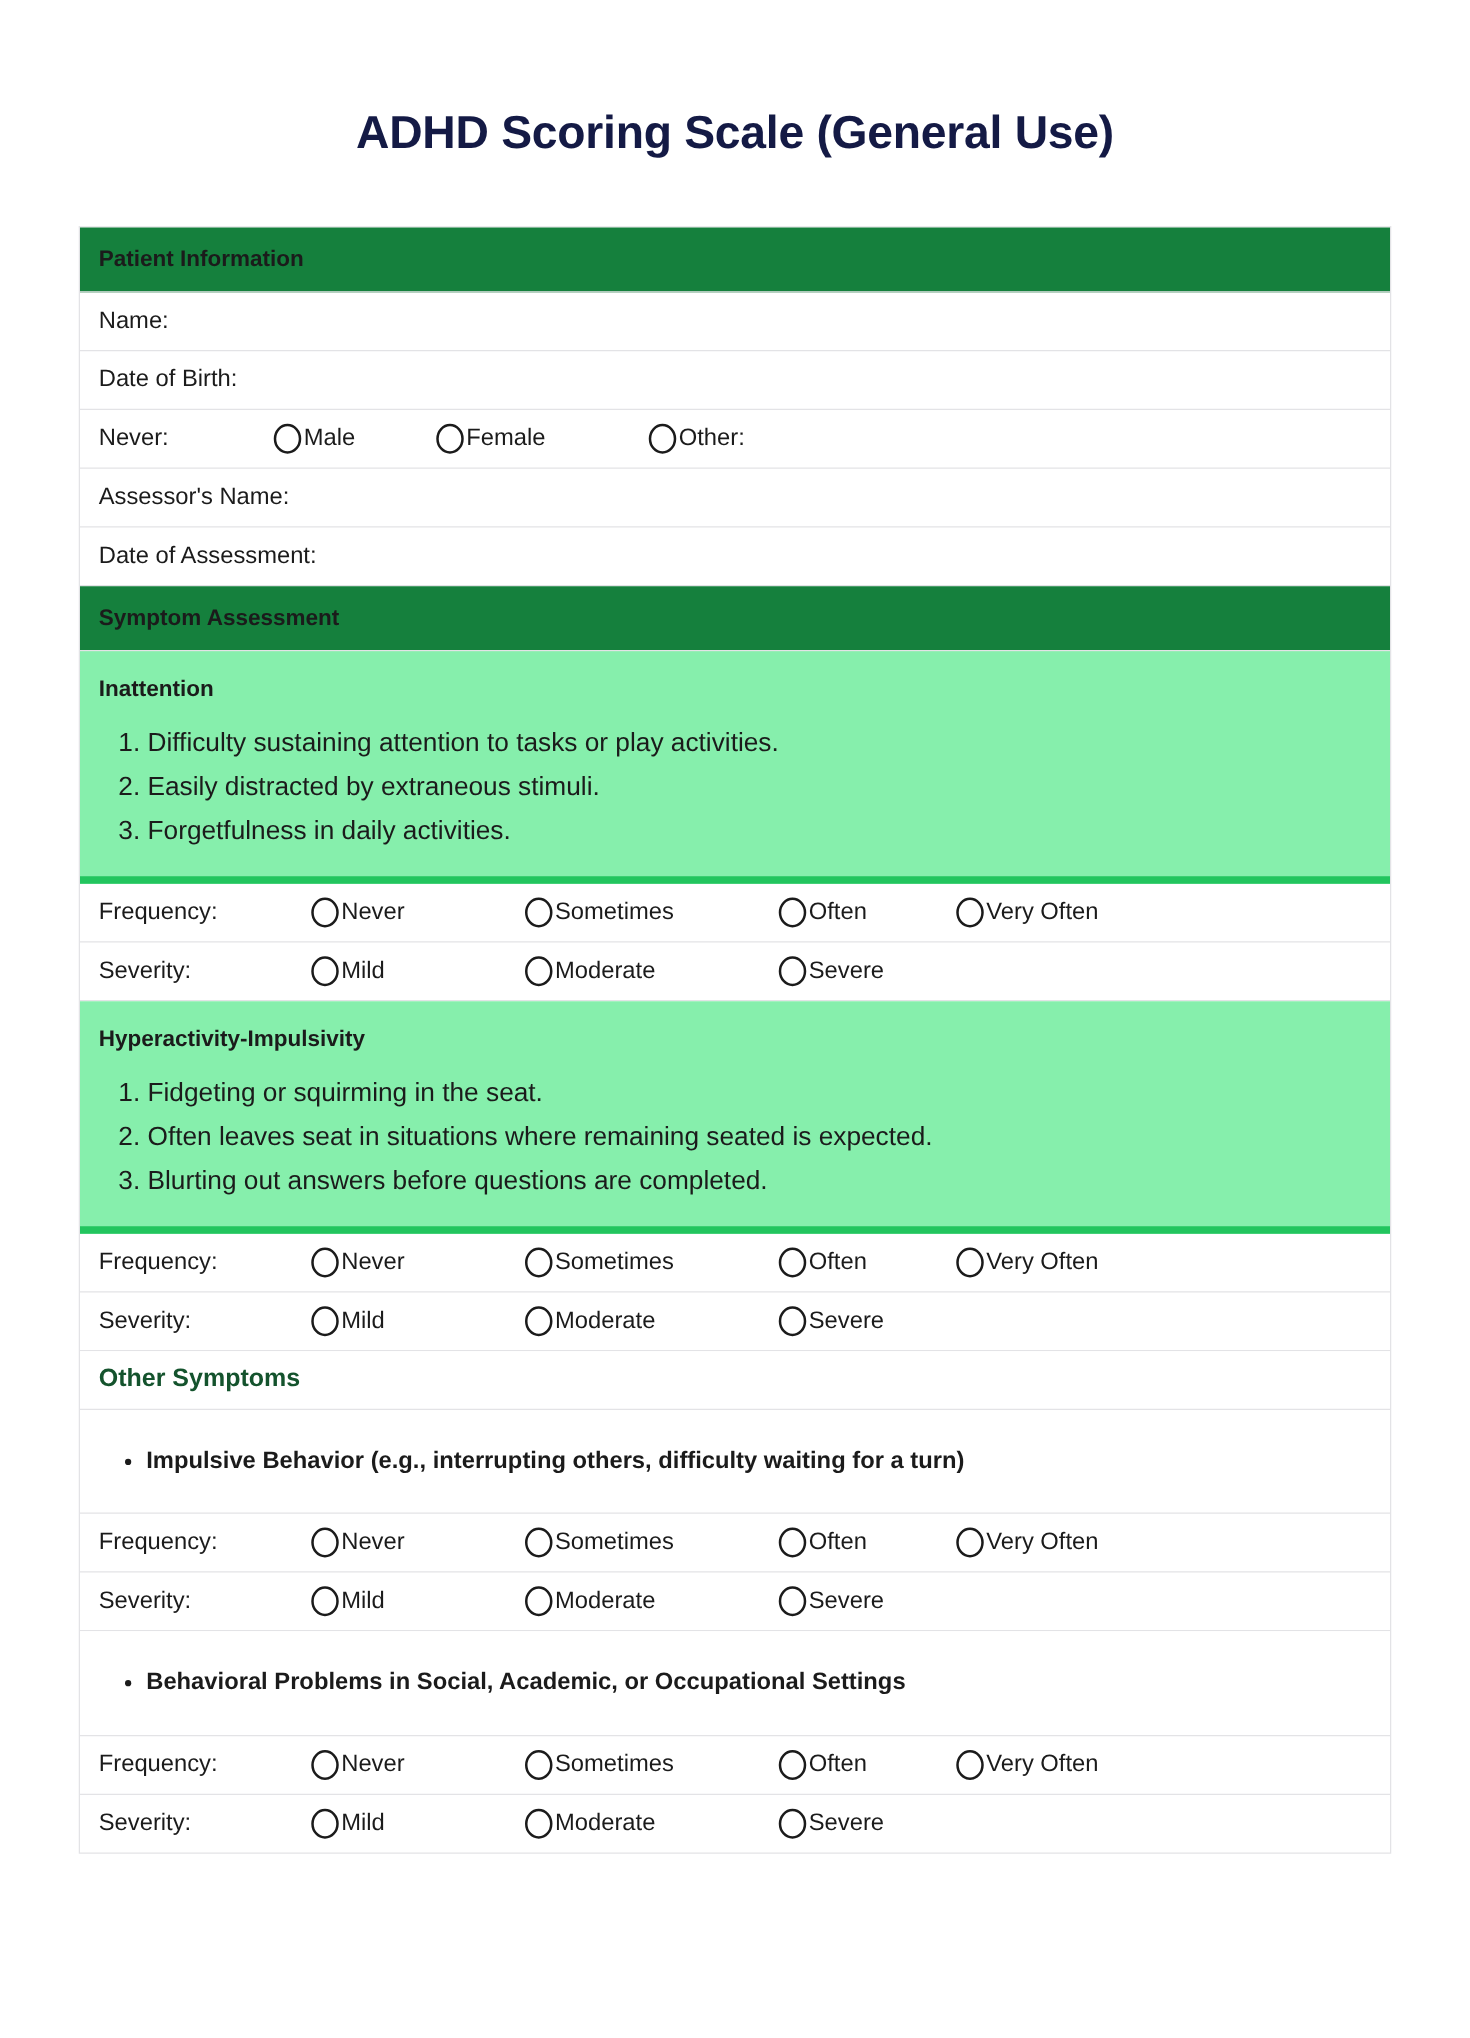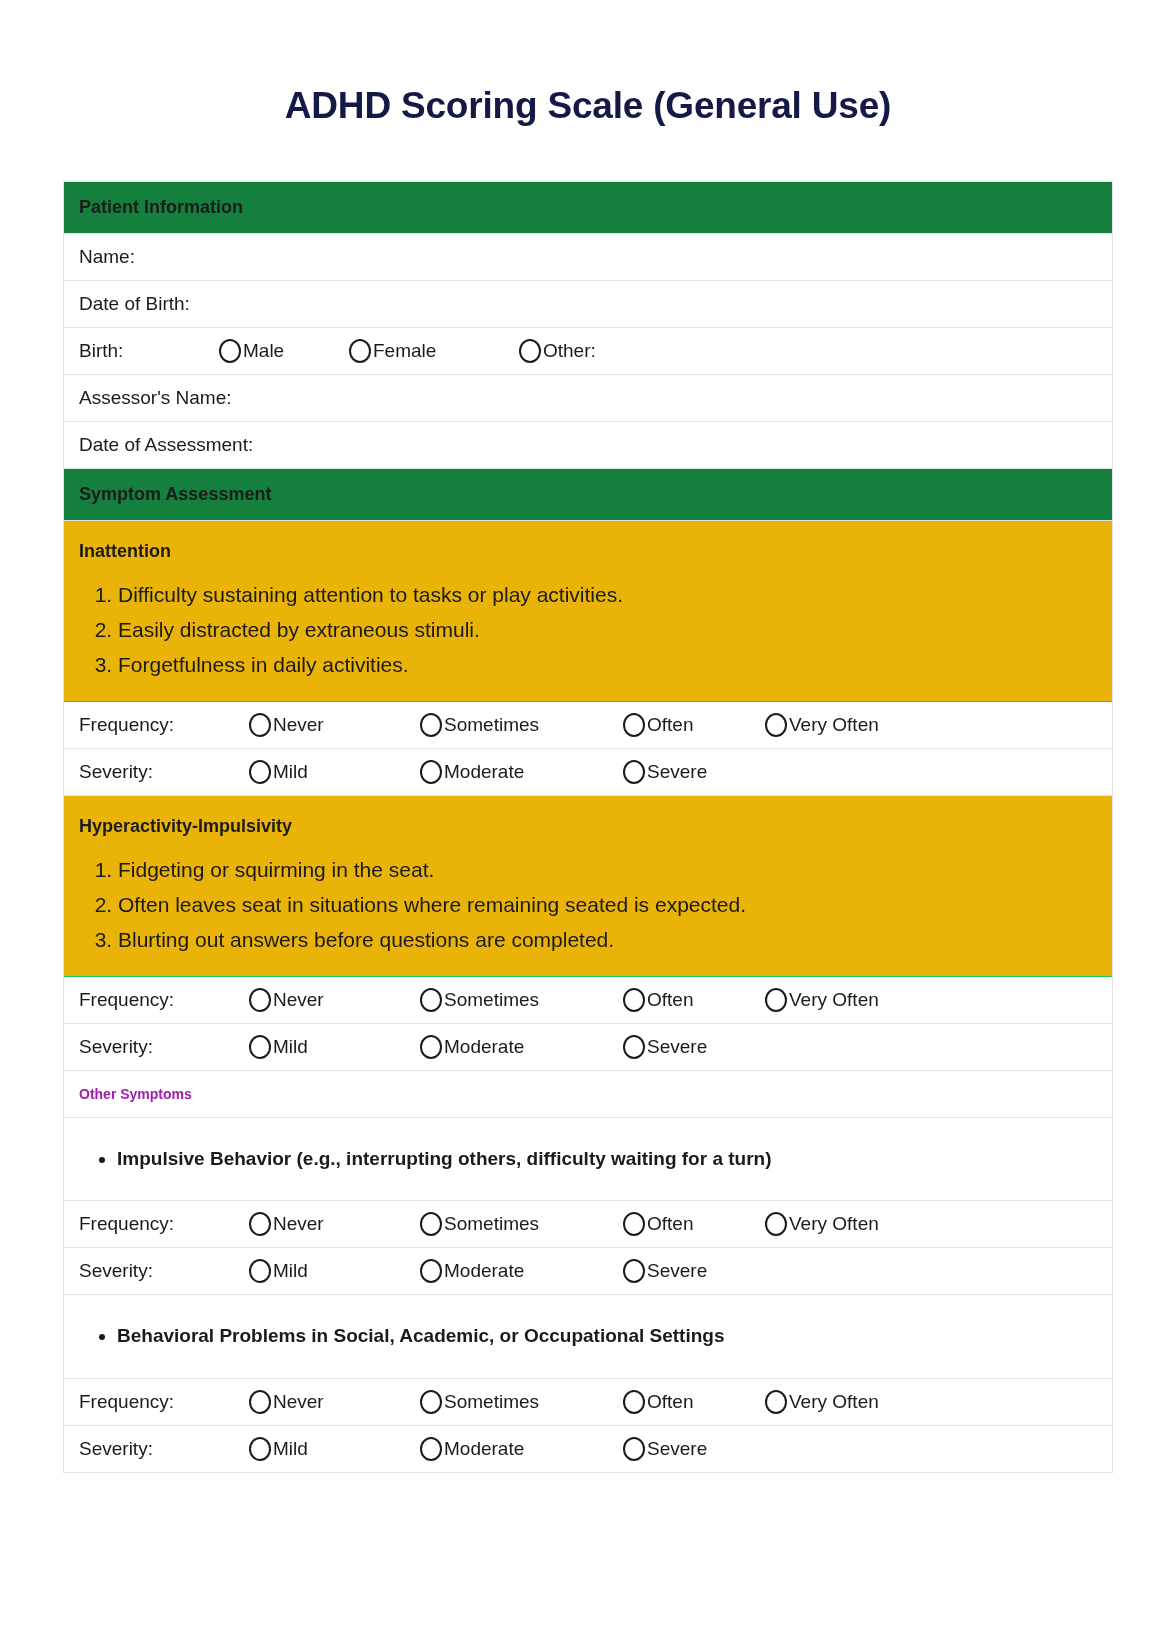--- a/index.html
+++ b/index.html
@@ -59,35 +59,35 @@
     font-size: 18px;
     font-weight: bold;
     color: #1b1b1b;
   }
 
   .row.sub-head {
     background: #ffffff;
     min-height: 47px;
   }
   .row.sub-head .head-text {
-    font-size: 14px;
+    font-size: 20px;
     font-weight: bold;
-    color: #a21caf;
+    color: #14532d;
   }
 
   .row .field-label {
     font-size: 19px;
     color: #1b1b1b;
     white-space: nowrap;
   }
 
   
   .block-row {
-    border-bottom: 1px solid #22c55e;
-    background: #eab308;
+    border-bottom: 6px solid #22c55e;
+    background: #86efac;
     padding: 20px 15px 26px 15px;
     box-sizing: border-box;
   }
   .block-row .block-title {
     font-size: 18px;
     font-weight: bold;
     color: #1b1b1b;
     margin: 0 0 22px 0;
   }
   .block-row ol {
@@ -174,21 +174,21 @@
 
     <div class="row">
       <span class="field-label">Name:</span>
     </div>
 
     <div class="row">
       <span class="field-label">Date of Birth:</span>
     </div>
 
     <div class="row gender-row">
-      <span class="field-label">Birth:</span>
+      <span class="field-label">Never:</span>
       <div class="opt-group">
         <label class="opt g0">
           <span class="radio"></span>
           <span class="opt-label">Male</span>
         </label>
         <label class="opt g1">
           <span class="radio"></span>
           <span class="opt-label">Female</span>
         </label>
         <label class="opt">

